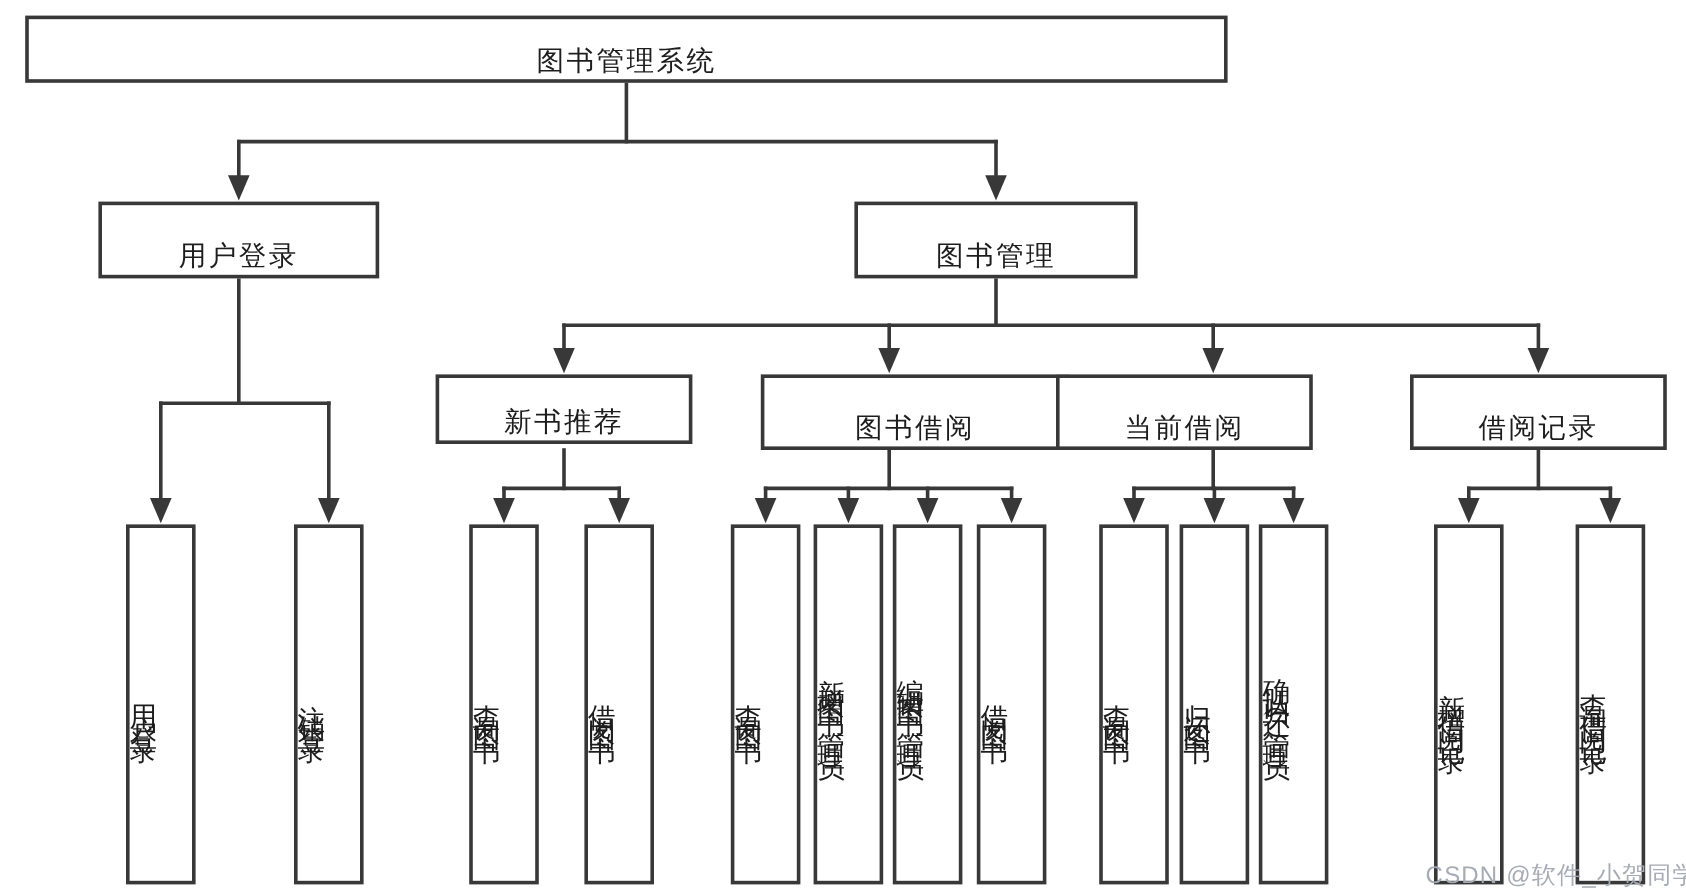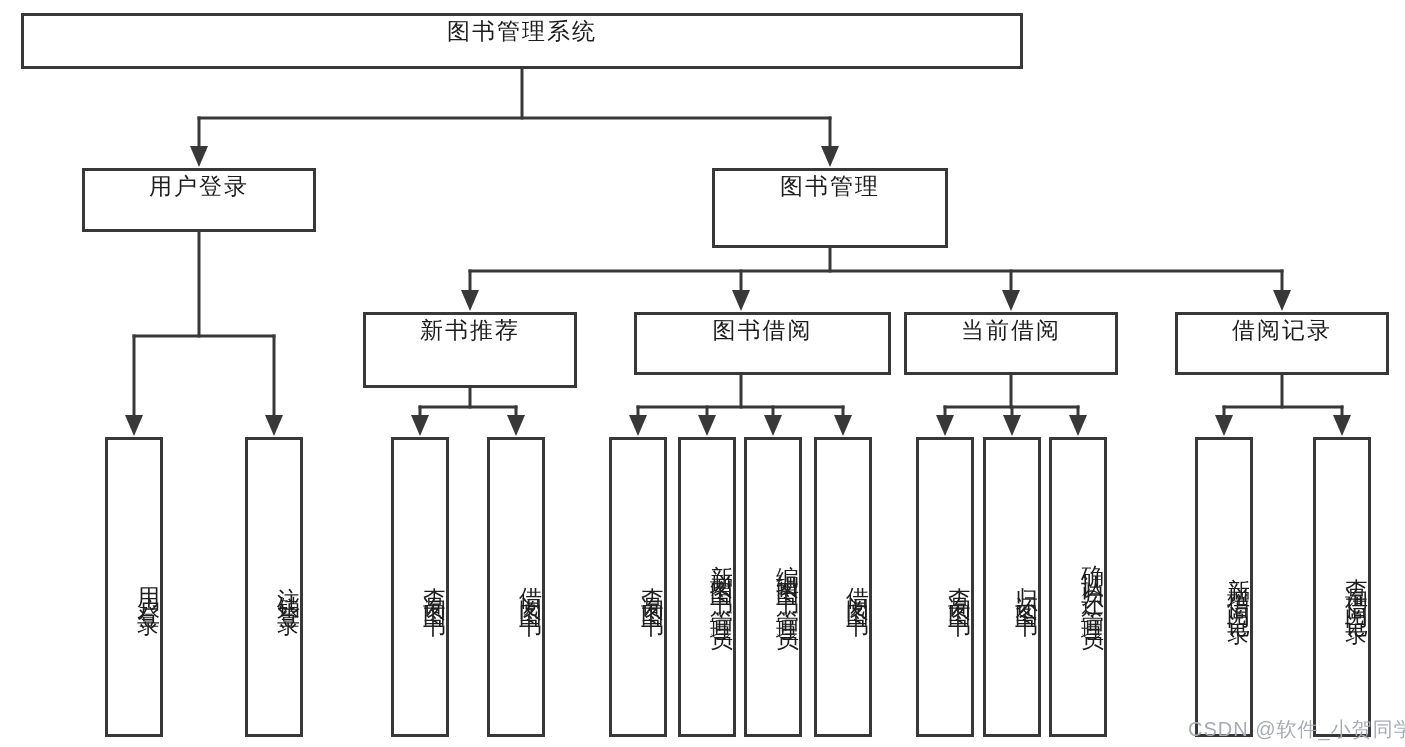--- a/index.html
+++ b/index.html
@@ -15,41 +15,41 @@
     position: absolute;
     left: 0; top: 0;
     width: 1405px; height: 747px;
   }
   .box {
     position: absolute;
     background: #ffffff;
     border: 3px solid #383838;
     box-sizing: border-box;
     display: flex;
-    align-items: flex-start;
+    align-items: flex-end;
     justify-content: center;
     color: #1d1d1d;
     font-size: 23px;
     letter-spacing: 2px;
     white-space: nowrap;
   }
   .leaf {
     writing-mode: vertical-rl;
     text-orientation: mixed;
     letter-spacing: 9px;
     font-size: 23px;
     line-height: 1;
   }
   
   .n-root            { left: 21px;   top: 13px;  width: 1002px; height: 56px; }
   .n-user-login      { left: 82px;   top: 168px; width: 234px;  height: 64px; }
-  .n-book-mgmt       { left: 712px;  top: 168px; width: 236px;  height: 80px; }
-  .n-new-book        { left: 363px;  top: 312px; width: 214px;  height: 76px; }
+  .n-book-mgmt       { left: 712px;  top: 168px; width: 236px;  height: 64px; }
+  .n-new-book        { left: 363px;  top: 312px; width: 214px;  height: 58px; }
   .n-book-borrow     { left: 634px;  top: 312px; width: 257px;  height: 63px; }
-  .n-cur-borrow      { left: 904px;  top: 312px; width: 214px;  height: 63px; }
+  .n-cur-borrow      { left: 880px;  top: 312px; width: 214px;  height: 63px; }
   .n-borrow-rec      { left: 1175px; top: 312px; width: 214px;  height: 63px; }
   .lf { top: 437px; width: 58px; height: 300px; }
   .lf-ul1 { left: 105px; }  .lf-ul2 { left: 245px; }
   .lf-nb1 { left: 391px; }  .lf-nb2 { left: 487px; }
   .lf-bb1 { left: 609px; }  .lf-bb2 { left: 678px; }
   .lf-bb3 { left: 744px; }  .lf-bb4 { left: 814px; }
   .lf-cb1 { left: 916px; }  .lf-cb2 { left: 983px; }
   .lf-cb3 { left: 1049px; }
   .lf-br1 { left: 1195px; } .lf-br2 { left: 1313px; }
   #watermark {

